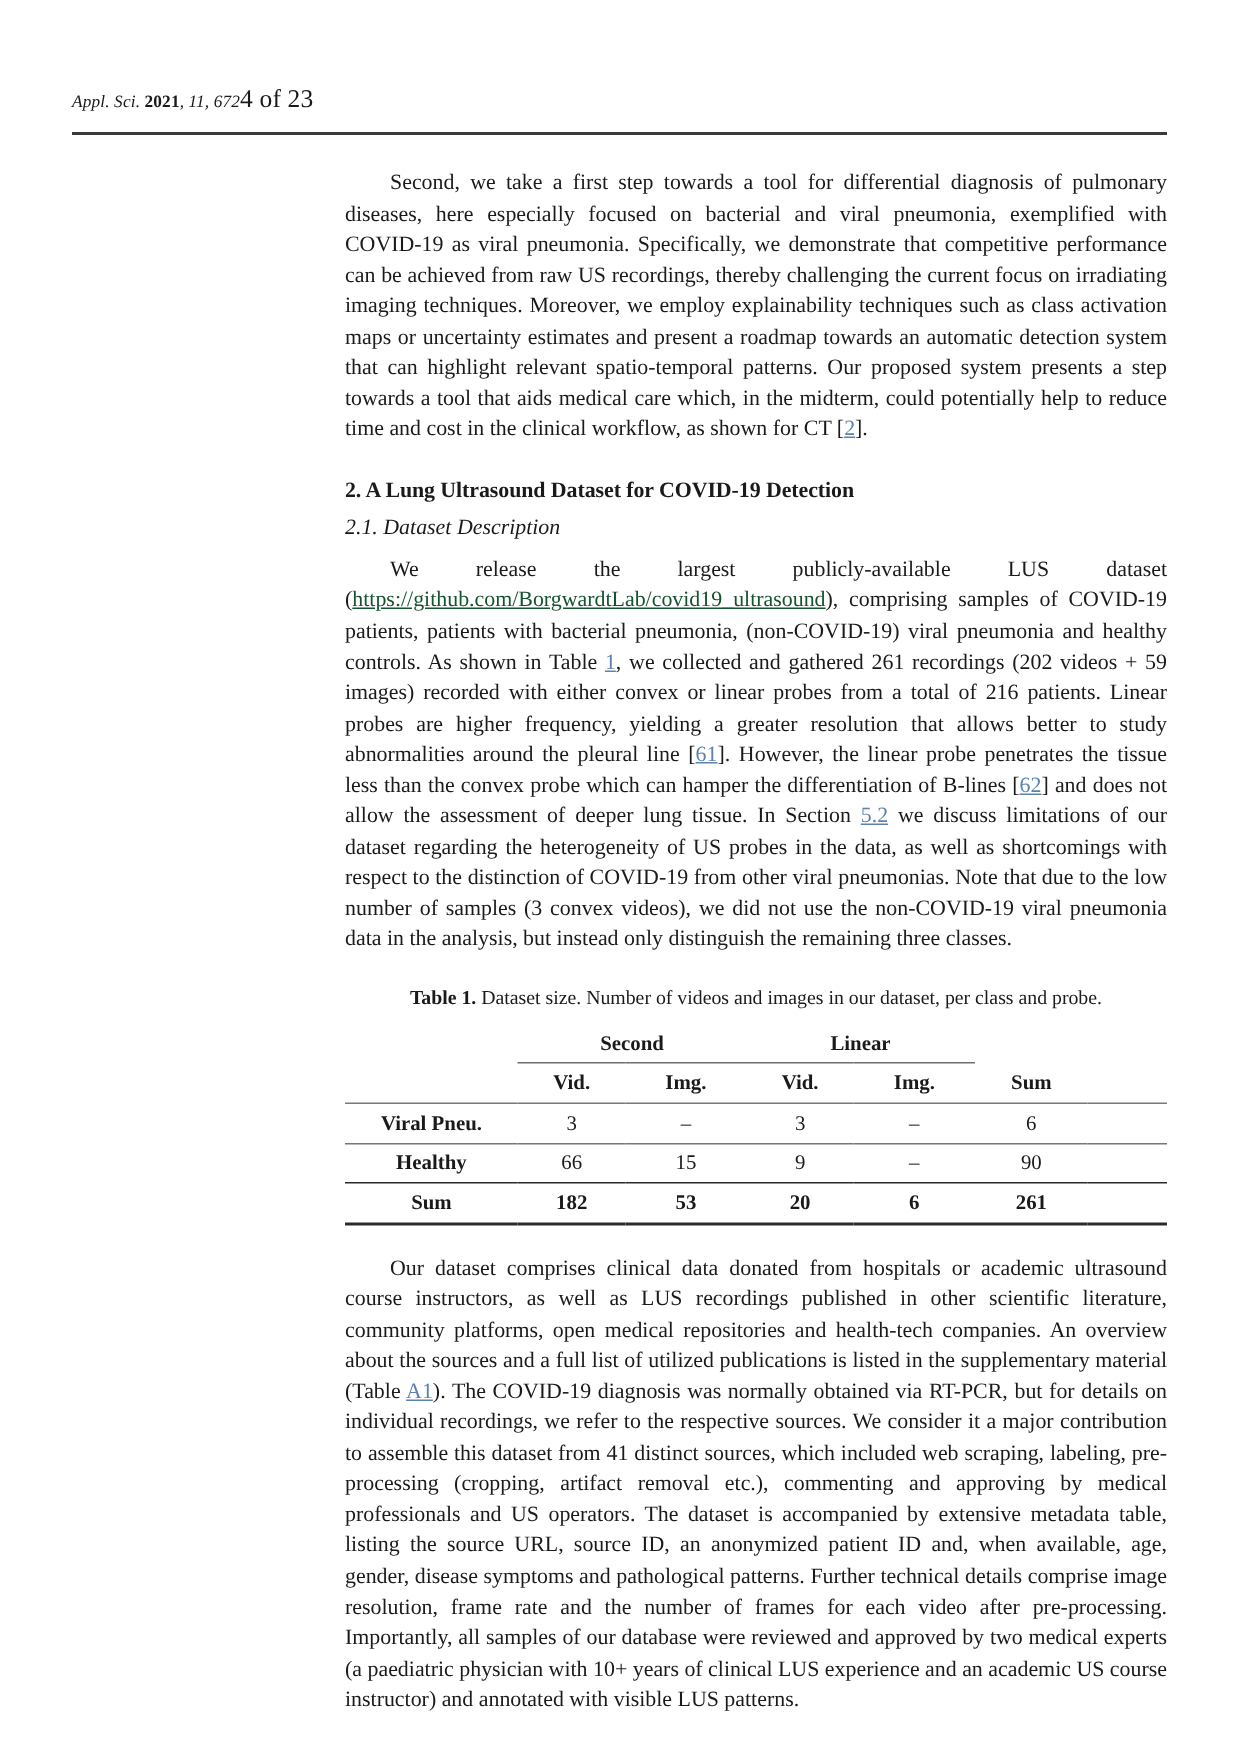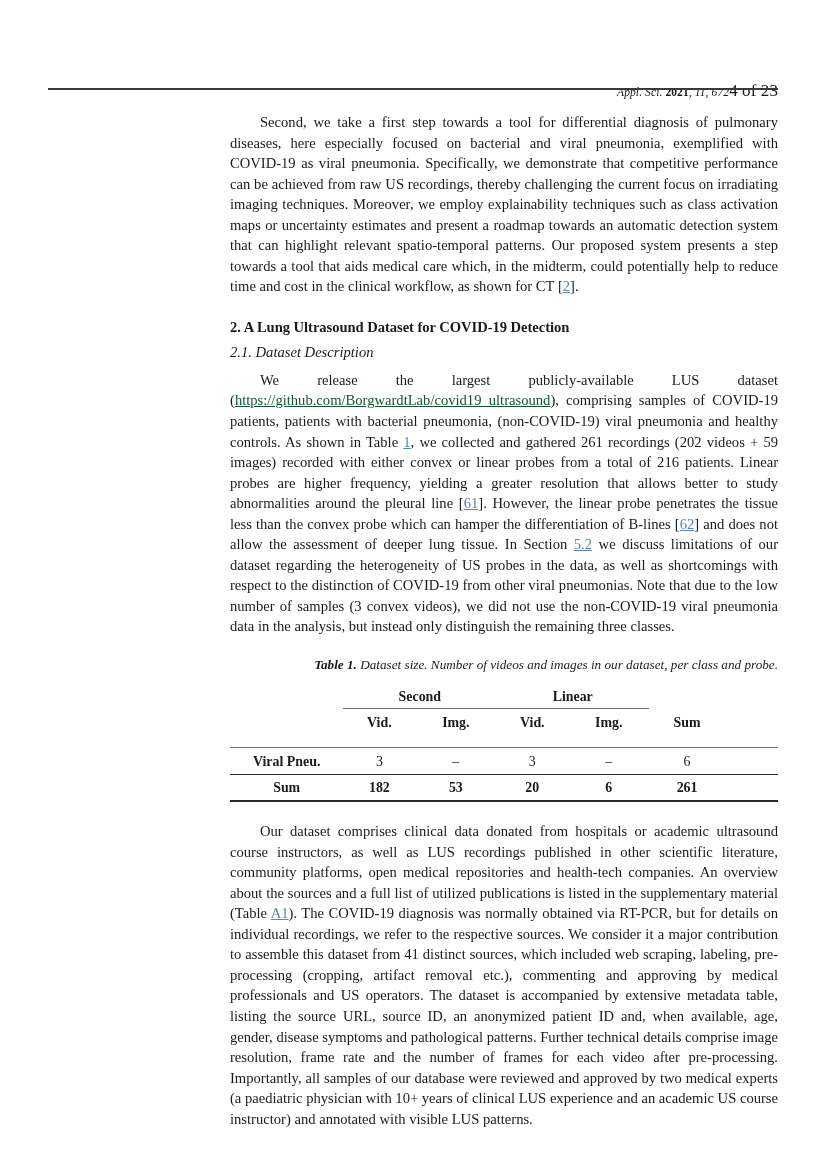--- a/index.html
+++ b/index.html
@@ -22,23 +22,23 @@
     box-sizing: border-box;
     padding: 0;
     overflow: hidden;
   }
 
   
   .runhead {
     position: absolute;
     left: 48px;
     right: 49px;
-    top: 81px;
+    top: 56px;
     display: flex;
-    justify-content: flex-end;
+    justify-content: flex-start;
     align-items: baseline;
     font-size: 11.5px;
   }
   .runhead-left {
     font-style: italic;
     letter-spacing: 0.1px;
   }
   .runhead-left b {
     font-style: normal;
     font-weight: bold;
@@ -91,22 +91,21 @@
     font-style: italic;
     line-height: 20px;
   }
   .gap-m { height: 19px; }
 
   
   .tcap {
     font-size: 13.2px;
     line-height: 18px;
     margin: 0 0 9px 0;
-    text-align: right;
-    font-style: italic;
+    text-align: center;
   }
   .tcap b { font-weight: bold; }
 
   table.dt {
     border-collapse: collapse;
     width: 548px;
     font-size: 13.9px;
   }
   table.dt td, table.dt th {
     padding: 4.5px 0 4.0px 0;
@@ -118,21 +117,21 @@
     font-weight: bold;
     text-align: center;
     width: 130px;
   }
   .rule-thin td     { border-top: 0.9px solid #777; }
   .rule-thick td    { border-top: 1.9px solid #2a2a2a; }
   .rule-bottom      { border-bottom: 2.0px solid #2a2a2a; }
 
   tr.grp th { font-weight: bold; padding-top: 5px; padding-bottom: 3px; }
   tr.grp th.gl { border-bottom: 1.0px solid #6f6f6f; }
-  tr.sub th { font-weight: bold; padding-top: 5px; padding-bottom: 16px; }
+  tr.sub th { font-weight: bold; padding-top: 5px; padding-bottom: 4px; }
   td.sumcell { font-weight: bold; }
   tr.sumrow td { font-weight: bold; }
 
   .c-vid1 { width: 82px; }
   .c-img1 { width: 92px; }
   .c-vid2 { width: 82px; }
   .c-img2 { width: 92px; }
   .c-sum  { width: 86px; }
   .c-pad  { width: 64px; }
 </style>
@@ -184,20 +183,29 @@
         <tr class="rule-thin">
           <td class="rowlab">Viral Pneu.</td>
           <td>3</td>
           <td>–</td>
           <td>3</td>
           <td>–</td>
           <td class="sumcell">6</td>
           <td></td>
         </tr>
 
+        <tr class="rule-thin">
+          <td class="rowlab">Healthy</td>
+          <td>66</td>
+          <td>15</td>
+          <td>9</td>
+          <td>–</td>
+          <td class="sumcell">90</td>
+          <td></td>
+        </tr>
 
         <tr class="sumrow rule-thick rule-bottom">
           <td class="rowlab">Sum</td>
           <td>182</td>
           <td>53</td>
           <td>20</td>
           <td>6</td>
           <td>261</td>
           <td></td>
         </tr>

